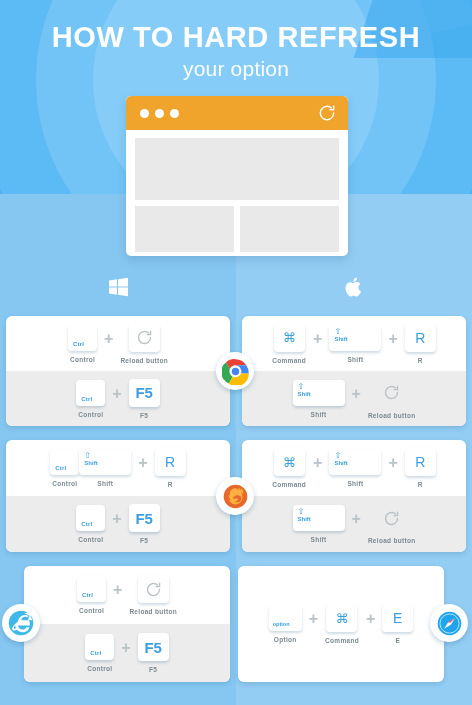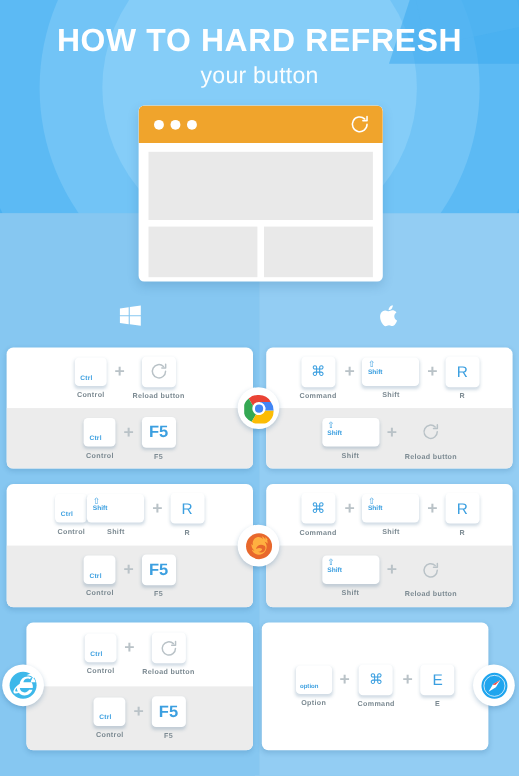--- a/index.html
+++ b/index.html
@@ -112,21 +112,21 @@
     <div class="ring r1"></div>
     <div class="ring r2"></div>
     <div class="ring r3"></div>
     <div class="ring r4"></div>
     <div class="ring r5"></div>
     <div class="arrow"></div>
     <div class="arrow2"></div>
   </div>
 
   <div class="hero-title">HOW TO HARD REFRESH</div>
-  <div class="hero-sub">your button</div>
+  <div class="hero-sub">your option</div>
 
   <div class="bodybg">
     <div class="half-l"></div>
     <div class="half-r"></div>
   </div>
 
   <div class="mock">
     <div class="mock-bar">
       <span class="dot d1"></span>
       <span class="dot d2"></span>

